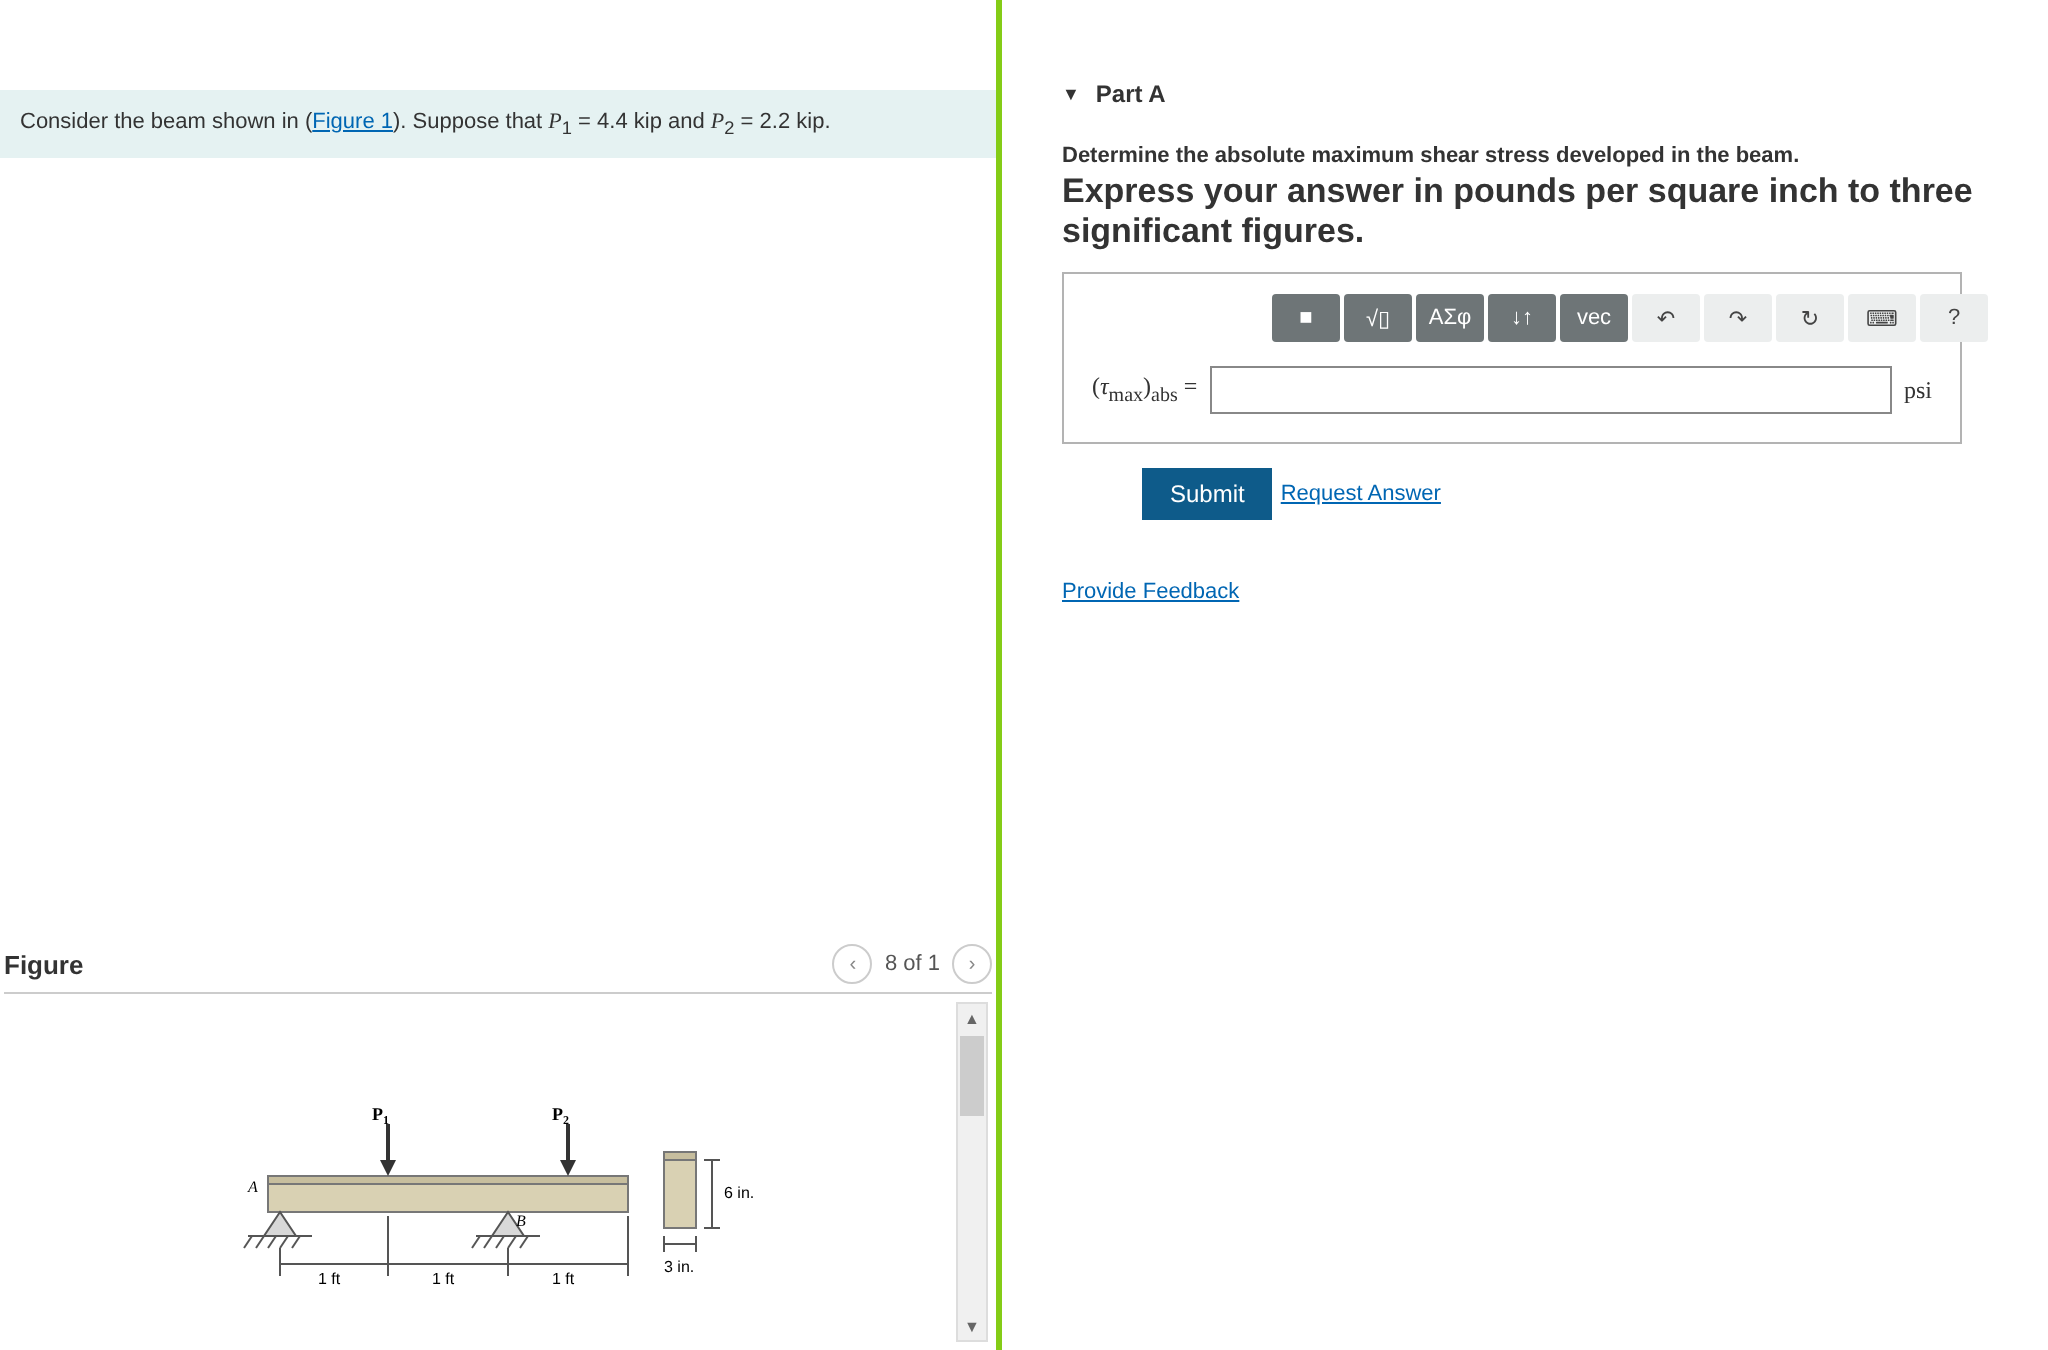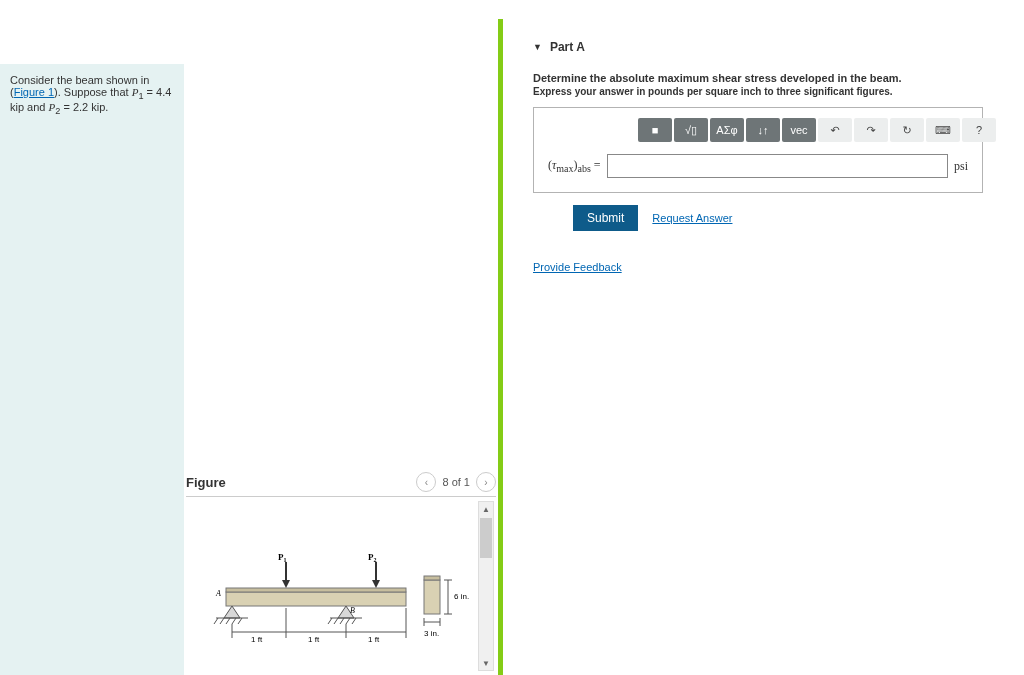--- a/index.html
+++ b/index.html
@@ -9,25 +9,24 @@
     color: #333;
     background: #fff;
   }
   .container {
     display: flex;
     width: 1024px;
     height: 675px;
   }
   .left-panel {
     width: 498px;
-    border-right: 5px solid #84cc16;
+    border-right: 3px solid #84cc16;
     padding: 0;
     display: flex;
-    flex-direction: row;
-    margin-top: 19px;
+    flex-direction: column;
   }
   .right-panel {
     flex: 1;
     padding: 0;
   }
   .problem-statement {
     background: #e5f2f2;
     color: #333;
     font-size: 11px;
     padding: 10px 10px;
@@ -107,21 +106,21 @@
   .part-body {
     padding: 0 20px 0 30px;
   }
   .instr {
     font-size: 11px;
     color: #333;
     padding: 10px 0 2px 0;
     font-weight: bold;
   }
   .instr-bold {
-    font-size: 10px;
+    font-size: 17px;
     font-weight: bold;
     padding-bottom: 10px;
   }
 
   .answer-box {
     border: 1px solid #b3b3b3;
     padding: 10px 14px 14px 14px;
     width: 420px;
   }
   .toolbar {
@@ -160,21 +159,21 @@
     font-size: 12px;
   }
   .unit {
     font-family: "Times New Roman", serif;
     font-size: 12px;
   }
 
   .submit-row {
     display:flex;
     align-items:center;
-    gap: 14px;
+    gap: 4px;
     margin-top: 12px;
     padding-left: 40px;
   }
   .submit-btn {
     background: #0e5b8a;
     color: #fff;
     border: none;
     padding: 6px 14px;
     font-size: 12px;
     cursor: pointer;

